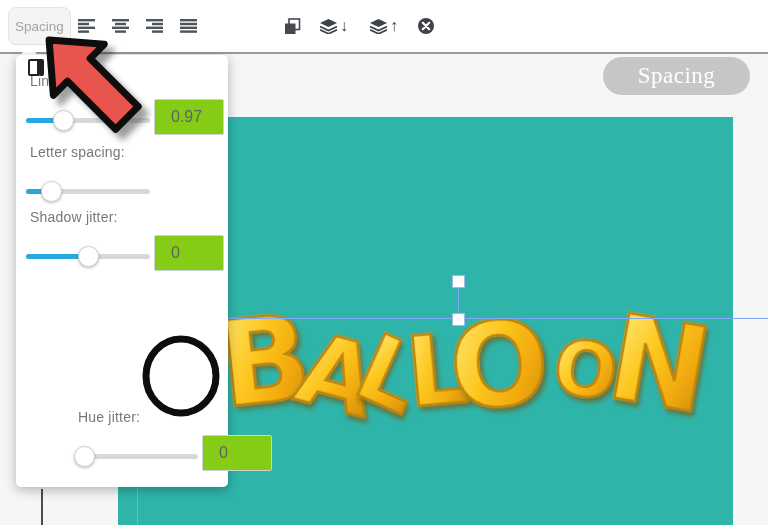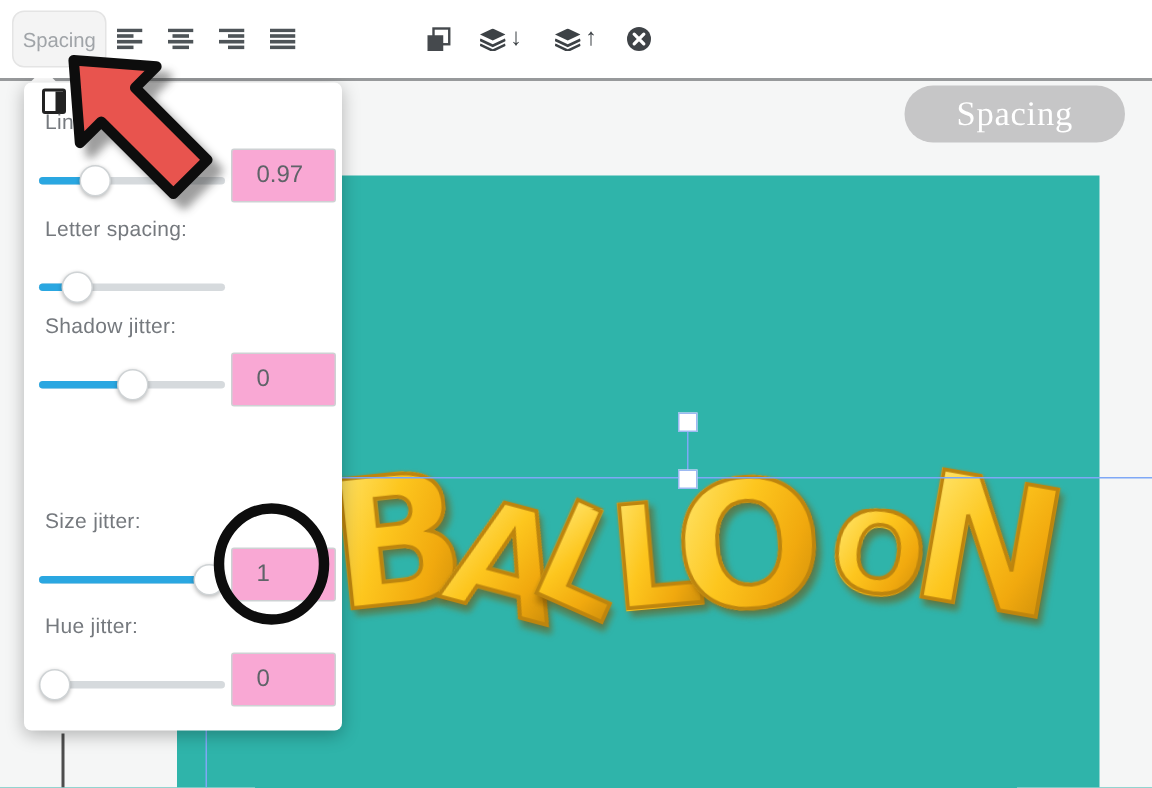--- a/index.html
+++ b/index.html
@@ -104,21 +104,21 @@
   .slider-fill{
     position:absolute;left:0;top:9px;height:5px;border-radius:3px;background:#2aa7e1;
   }
   .slider-handle{
     position:absolute;top:1px;width:21px;height:21px;border-radius:50%;
     background:#ffffff;border:1px solid #cfd3d5;box-sizing:border-box;
     box-shadow:0 1px 3px rgba(0,0,0,.28);cursor:grab;
   }
   .value-box{
     position:absolute;left:138px;top:26px;width:52px;height:34px;
-    border:1px solid #ced1d3;border-radius:2px;background:#f9a8d4;
+    border:1px solid #ced1d3;border-radius:2px;background:#84cc16;
     color:#5f6368;font-size:16px;font-family:"Liberation Sans",sans-serif;
     padding:0 0 0 16px;box-sizing:content-box;outline:none;
   }
   
   .annot-arrow{position:absolute;left:26px;top:8px;z-index:7;pointer-events:none;}
   .annot-circle{position:absolute;left:139px;top:333px;z-index:7;pointer-events:none;}
 </style>
 </head>
 <body>
 
@@ -246,31 +246,22 @@
     <div class="section-label">Shadow jitter:</div>
     <div class="slider">
       <div class="slider-rail"></div>
       <div class="slider-fill" style="width: 62px;"></div>
       <div class="slider-handle" style="left: 52px;"></div>
     </div>
     <input class="value-box" value="0" style="">
   </div>
 
 
-  <div class="section" style="top: 284px;">
-    <div class="section-label">Size jitter:</div>
-    <div class="slider">
-      <div class="slider-rail"></div>
-      <div class="slider-fill" style="width: 124px;"></div>
-      <div class="slider-handle" style="left: 103px;"></div>
-    </div>
-    <input class="value-box" value="1" style="">
-  </div>
-
-  <div class="section" style="top: 354px;">
+
+  <div class="section" style="top: 354px; margin-left: 48px;">
     <div class="section-label">Hue jitter:</div>
     <div class="slider">
       <div class="slider-rail"></div>
       <div class="slider-fill" style="width: 0px;"></div>
       <div class="slider-handle" style="left: 0px;"></div>
     </div>
     <input class="value-box" value="0" style="">
   </div>
 </div>
 

